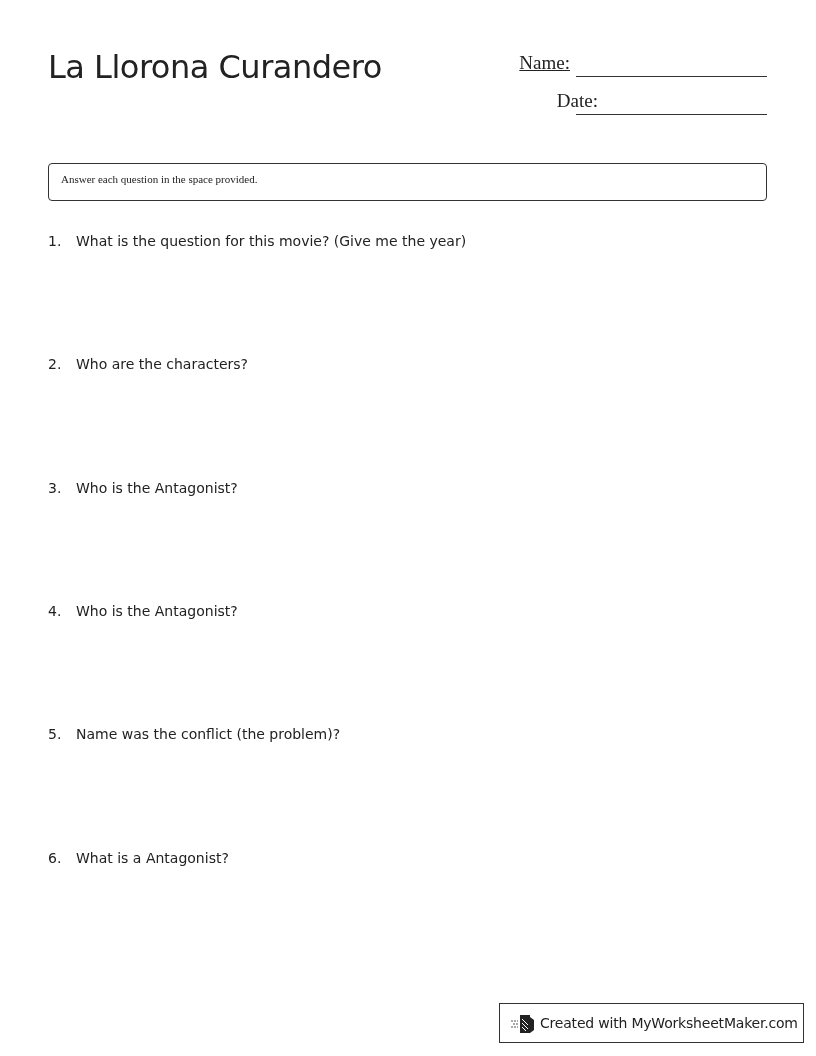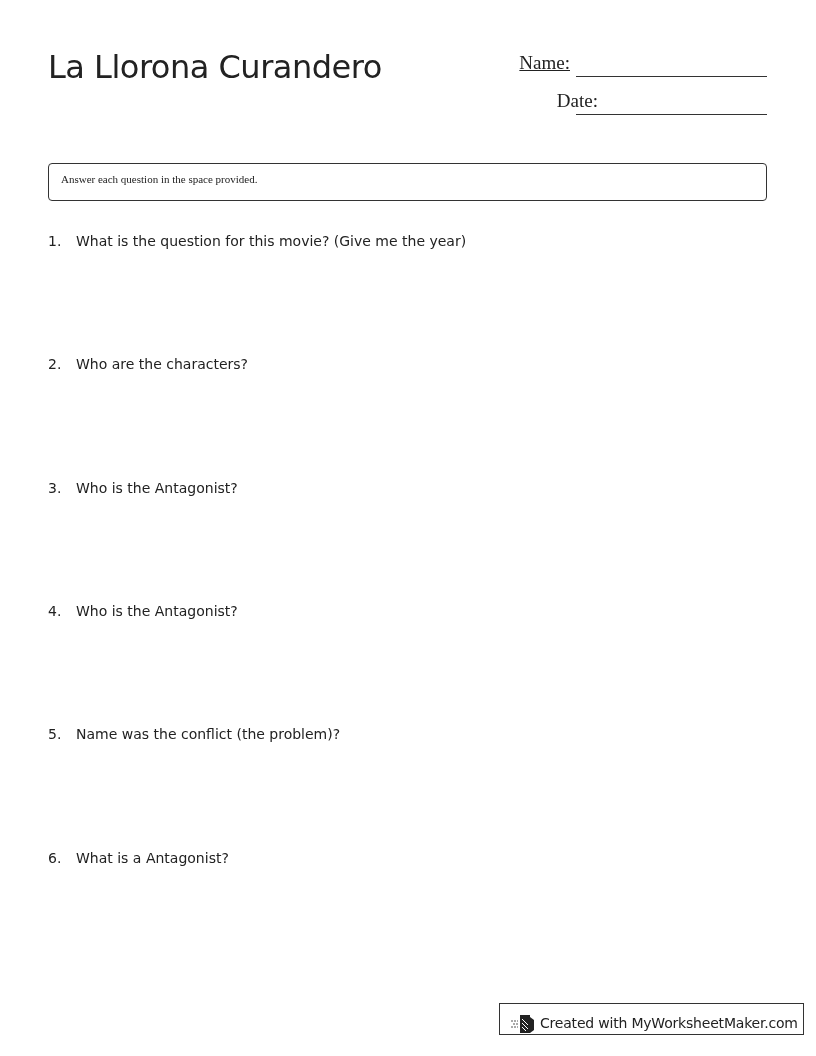--- a/index.html
+++ b/index.html
@@ -22,21 +22,21 @@
     position: absolute; left: 12px; top: 9px;
     font-family: Liberation Serif, serif; font-size: 11px; color: #222222; white-space: nowrap;
   }
   .question {
     position: absolute; left: 48px; font-family: "DejaVu Sans", sans-serif; font-size: 14px;
     color: #222222; white-space: nowrap; height: 20px; line-height: 20px;
   }
   .q-num { position: absolute; left: 0; width: 24px; }
   .q-text { position: absolute; left: 28px; }
   .footer {
-    position: absolute; left: 499px; top: 1003px; width: 305px; height: 32px;
+    position: absolute; left: 499px; top: 1003px; width: 305px; height: 40px;
     border: 1.3px solid #333333; box-sizing: border-box;
   }
   .footer-icon { position: absolute; left: 10px; top: 9px; width: 26px; height: 22px; }
   .footer-text {
     position: absolute; left: 40px; top: 11px; font-family: "DejaVu Sans", sans-serif;
     font-size: 14px; color: #222222; white-space: nowrap; letter-spacing: -0.2px;
   }
 </style>
 </head>
 <body>

